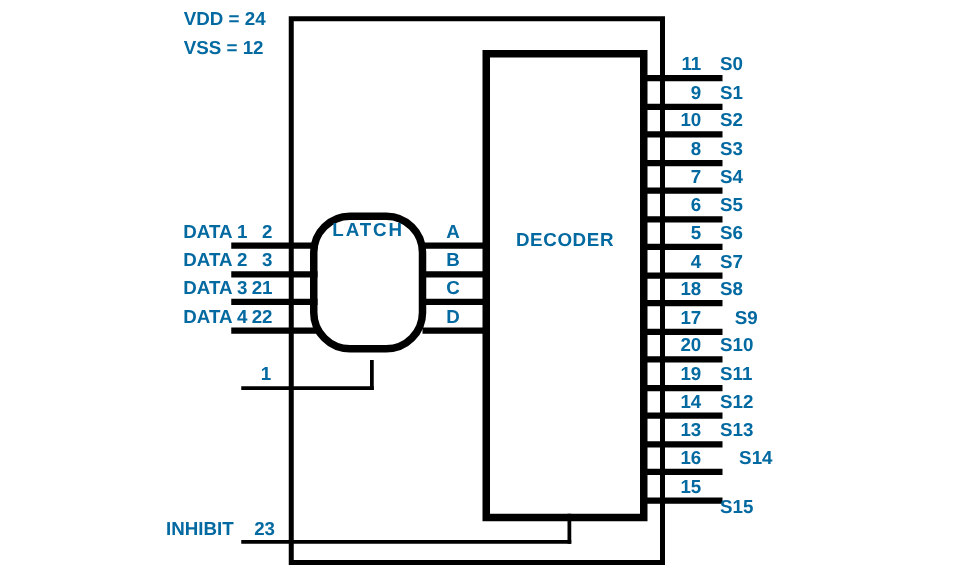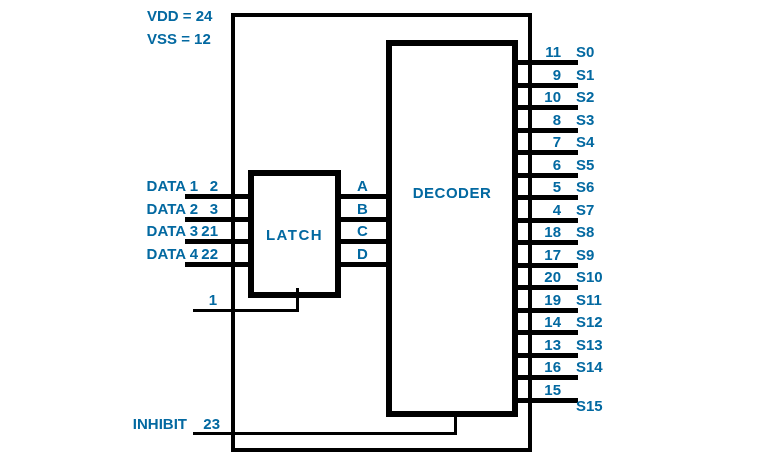--- a/index.html
+++ b/index.html
@@ -31,23 +31,23 @@
     box-sizing: border-box;
   }
   .block {
     position: absolute;
     border: 6px solid #000000;
     background: #ffffff;
     box-sizing: border-box;
   }
   .latch-block {
     left: 248px; top: 170px;
-    width: 93px; height: 128px;
-    display: flex; align-items: center; justify-content: center;
-    font-size: 15px; letter-spacing: 1.5px;
+    width: 93px; height: 112px;
+    display: flex; align-items: flex-start; justify-content: center;
+    font-size: 15px; letter-spacing: 1.5px; border-radius: 32px;
   }
   .decoder-block {
     left: 386px; top: 40px;
     width: 132px; height: 377px;
   }
   .decoder-label {
     position: absolute;
     left: 0; top: 138px; width: 100%;
     text-align: center;
     font-size: 15px; line-height: 17px; letter-spacing: 0.5px;
@@ -125,34 +125,34 @@
       <div class="txt r" style="left:528px; top:179px; width:33px;">5</div>
       <div class="txt" style="left:576px; top:179px; width:42px;">S6</div>
       <div class="wire" style="left:515px; top:218px; width:63px; height:5px;"></div>
       <div class="txt r" style="left:528px; top:202px; width:33px;">4</div>
       <div class="txt" style="left:576px; top:202px; width:42px;">S7</div>
       <div class="wire" style="left:515px; top:240px; width:63px; height:5px;"></div>
       <div class="txt r" style="left:528px; top:224px; width:33px;">18</div>
       <div class="txt" style="left:576px; top:224px; width:42px;">S8</div>
       <div class="wire" style="left:515px; top:263px; width:63px; height:5px;"></div>
       <div class="txt r" style="left:528px; top:247px; width:33px;">17</div>
-      <div class="txt" style="left:576px; top:247px; width:42px;">S9</div>
+      <div class="txt" style="left:576px; top:247px; width:42px;text-align:center;">S9</div>
       <div class="wire" style="left:515px; top:285px; width:63px; height:5px;"></div>
       <div class="txt r" style="left:528px; top:269px; width:33px;">20</div>
       <div class="txt" style="left:576px; top:269px; width:42px;">S10</div>
       <div class="wire" style="left:515px; top:308px; width:63px; height:5px;"></div>
       <div class="txt r" style="left:528px; top:292px; width:33px;">19</div>
       <div class="txt" style="left:576px; top:292px; width:42px;">S11</div>
       <div class="wire" style="left:515px; top:330px; width:63px; height:5px;"></div>
       <div class="txt r" style="left:528px; top:314px; width:33px;">14</div>
       <div class="txt" style="left:576px; top:314px; width:42px;">S12</div>
       <div class="wire" style="left:515px; top:353px; width:63px; height:5px;"></div>
       <div class="txt r" style="left:528px; top:337px; width:33px;">13</div>
       <div class="txt" style="left:576px; top:337px; width:42px;">S13</div>
       <div class="wire" style="left:515px; top:375px; width:63px; height:5px;"></div>
       <div class="txt r" style="left:528px; top:359px; width:33px;">16</div>
-      <div class="txt" style="left:576px; top:359px; width:42px;">S14</div>
+      <div class="txt" style="left:576px; top:359px; width:42px;text-align:right;">S14</div>
       <div class="wire" style="left:515px; top:398px; width:63px; height:5px;"></div>
       <div class="txt r" style="left:528px; top:382px; width:33px;">15</div>
       <div class="txt" style="left:576px; top:398px; width:42px;">S15</div>
     </div>
 
 </div>
 
 </body></html>

